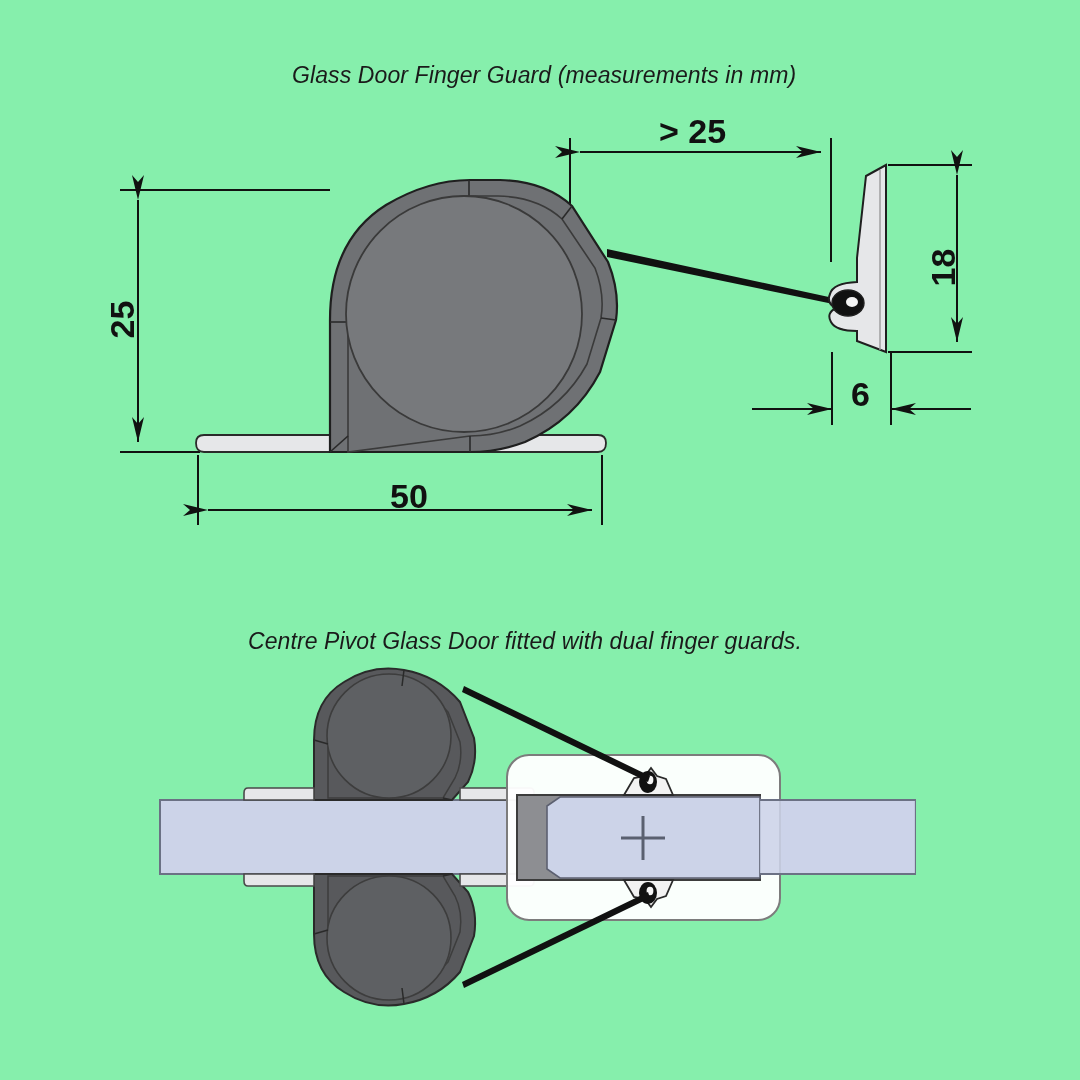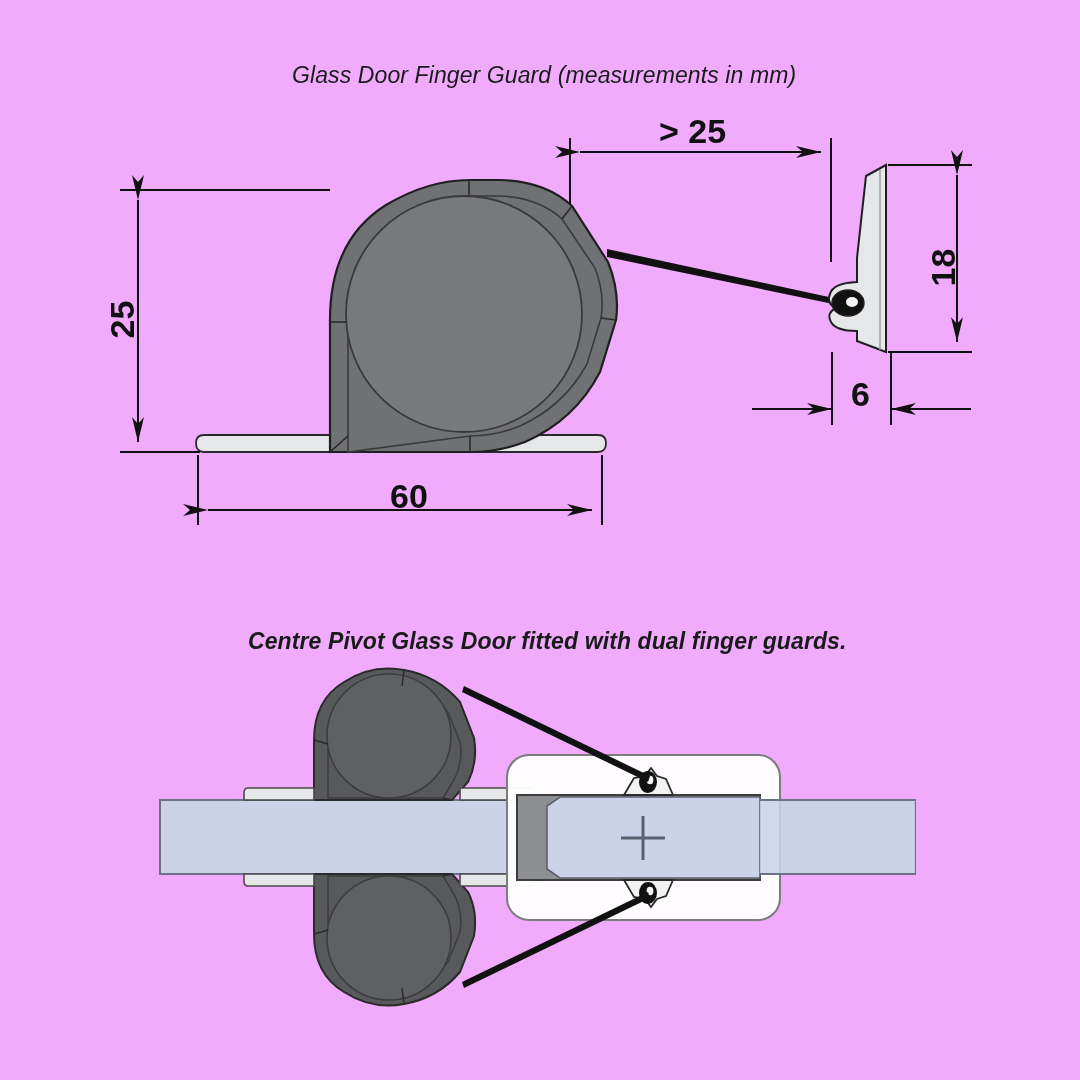--- a/index.html
+++ b/index.html
@@ -10,32 +10,32 @@
   body {
     width: 1080px;
     height: 1080px;
     font-family: "Liberation Sans", sans-serif;
     overflow: hidden;
   }
   #sheet {
     position: relative;
     width: 1080px;
     height: 1080px;
-    background: #f0abfc;
+    background: #86efac;
   }
   .caption {
     position: absolute;
     font-style: italic;
     font-size: 23px;
     color: #1a1a1a;
     white-space: nowrap;
     letter-spacing: 0.1px;
   }
   #caption-top { left: 292px; top: 62px; }
-  #caption-bottom { left: 248px; top: 628px; font-weight: bold; }
+  #caption-bottom { left: 248px; top: 628px; }
 
   .dim-label {
     position: absolute;
     font-weight: bold;
     font-size: 34px;
     color: #111111;
     white-space: nowrap;
   }
   #dim-gap-label { left: 659px; top: 112px; }
   #dim-height-label {
@@ -173,21 +173,21 @@
       <ellipse cx="852" cy="302" rx="6" ry="5" fill="#f4f4f4"></ellipse>
     </g>
   </svg>
 
   <div class="caption" id="caption-top">Glass Door Finger Guard (measurements in mm)</div>
 
   <div class="dim-label" id="dim-gap-label">&gt; 25</div>
 
   <div class="dim-label" id="dim-height-label">25</div>
 
-  <div class="dim-label" id="dim-width-label">60</div>
+  <div class="dim-label" id="dim-width-label">50</div>
 
   <div class="dim-label" id="dim-glass-height-label">18</div>
 
   <div class="dim-label" id="dim-glass-thick-label">6</div>
 
   <svg class="layer" id="figure-plan-view" viewBox="0 0 1080 1080">
 
     <g>
       <path d="M160,800 L500,800 L515,800 L530,812 L530,862 L515,874 L500,874 L160,874 Z" fill="#ccd3e8" stroke="#6b7184" stroke-width="2"></path>
       <path d="M530,800 L915,800 L915,874 L530,874 Z" fill="#ccd3e8" stroke="#6b7184" stroke-width="2"></path>

